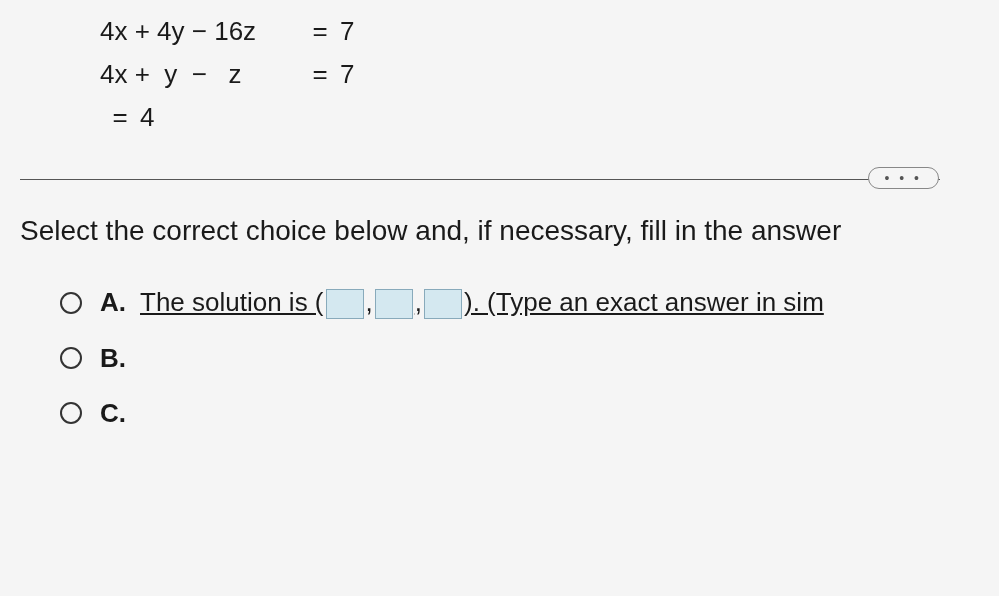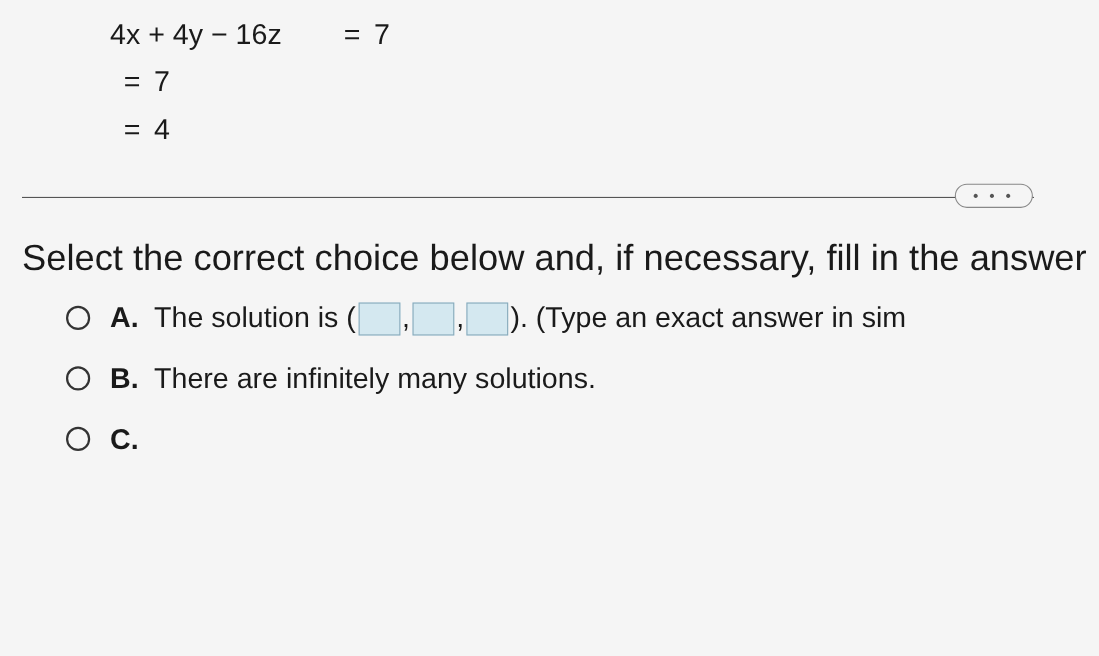--- a/index.html
+++ b/index.html
@@ -56,22 +56,22 @@
       background: #f5f5f5;
       border: 1.5px solid #888;
       border-radius: 14px;
       padding: 2px 16px;
       font-size: 14px;
       letter-spacing: 3px;
       color: #555;
       cursor: pointer;
     }
     .instruction {
-      font-size: 33px;
-      margin-bottom: 20px;
+      font-size: 28px;
+      margin-bottom: 40px;
       margin-left: -80px;
     }
     .options {
       margin-left: -40px;
     }
     .option-row {
       display: flex;
       align-items: center;
       font-size: 26px;
       margin-bottom: 24px;
@@ -103,20 +103,21 @@
 </head>
 <body>
 
 <div class="equations">
   <div class="eq-row">
     <span class="eq-left">4x + 4y − 16z</span>
     <span class="eq-eq">=</span>
     <span class="eq-right">7</span>
   </div>
   <div class="eq-row">
+    <span class="eq-left">4x +  y  −   z</span>
     <span class="eq-eq">=</span>
     <span class="eq-right">7</span>
   </div>
   <div class="eq-row">
     <span class="eq-eq">=</span>
     <span class="eq-right">4</span>
   </div>
 </div>
 
 <div class="divider-wrap">
@@ -124,29 +125,28 @@
   <span class="more-pill">• • •</span>
 </div>
 
 <div class="instruction">Select the correct choice below and, if necessary, fill in the answer</div>
 
 <div class="options">
 
   <div class="option-row">
     <span class="radio"></span>
     <span class="option-label">A.</span>
-    <span style="position:relative;">
+    <span style="position:relative;text-decoration:underline;">
       <span>The solution is (</span><span class="input-box"></span><span>,</span><span class="input-box"></span><span>,</span><span class="input-box"></span><span>). (Type  an exact answer in sim</span>
     </span>
   </div>
 
   <div class="option-row">
     <span class="radio"></span>
     <span class="option-label">B.</span>
-    <span>There are infinitely many solutions.</span>
   </div>
 
   <div class="option-row">
     <span class="radio"></span>
     <span class="option-label">C.</span>
   </div>
 
 </div>
 
 </body></html>

